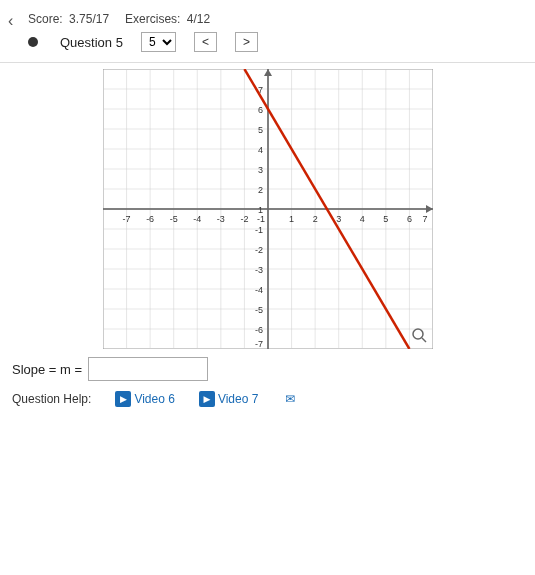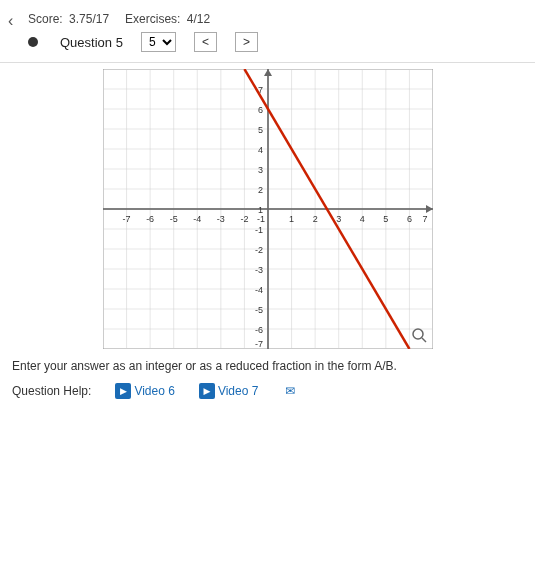--- a/index.html
+++ b/index.html
@@ -281,22 +281,25 @@
       <line x1="141.43" y1="0" x2="306.43" y2="280" stroke="#cc2200" stroke-width="2.5"></line>
 
       <g transform="translate(308, 258)">
         <circle cx="7" cy="7" r="5" fill="none" stroke="#666" stroke-width="1.5"></circle>
         <line x1="11" y1="11" x2="15" y2="15" stroke="#666" stroke-width="1.5"></line>
       </g>
     </svg>
   </div>
 
 
-
-  <div class="hint-text">Enter your answer as an integer or as a reduced fraction in the form A/B.</div>
+  <div class="slope-row">
+    <span class="slope-label">Slope = m =</span>
+    <input type="text" class="slope-input" style="">
+  </div>
+
 
   <div class="help-row">
     <span>Question Help:</span>
     <a href="#" class="help-link">
       <span class="play-icon">▶</span>
       <span>Video 6</span>
     </a>
     <a href="#" class="help-link">
       <span class="play-icon">▶</span>
       <span>Video 7</span>

